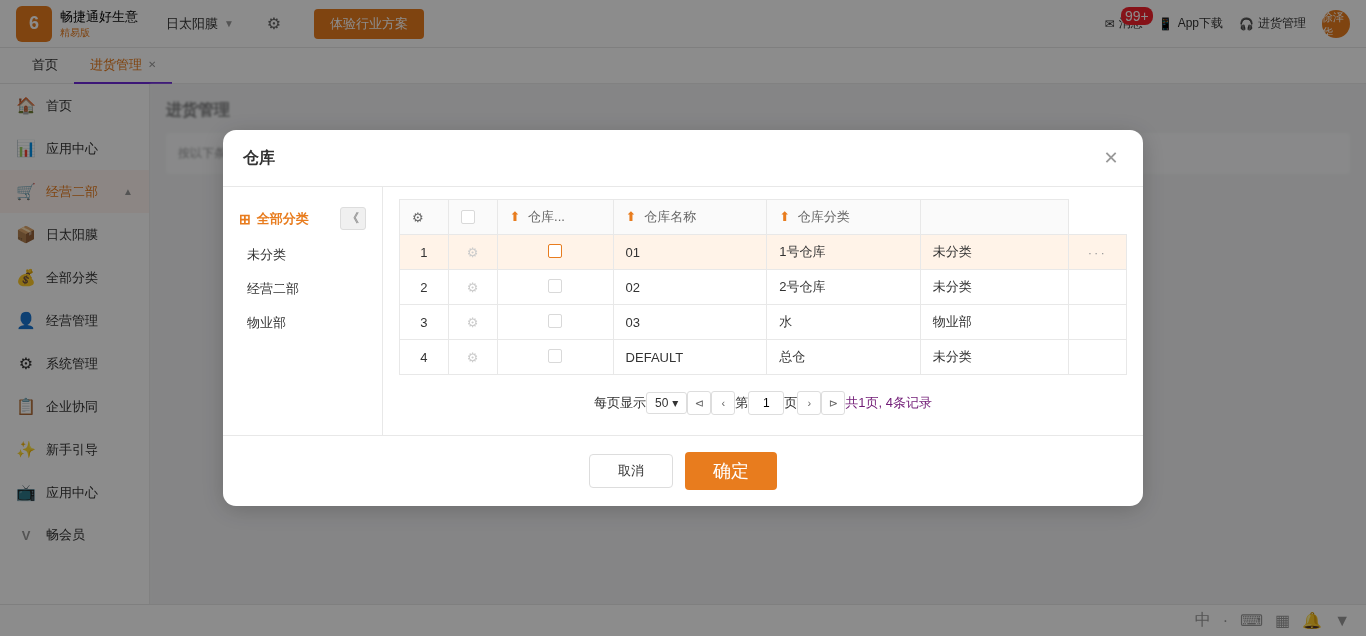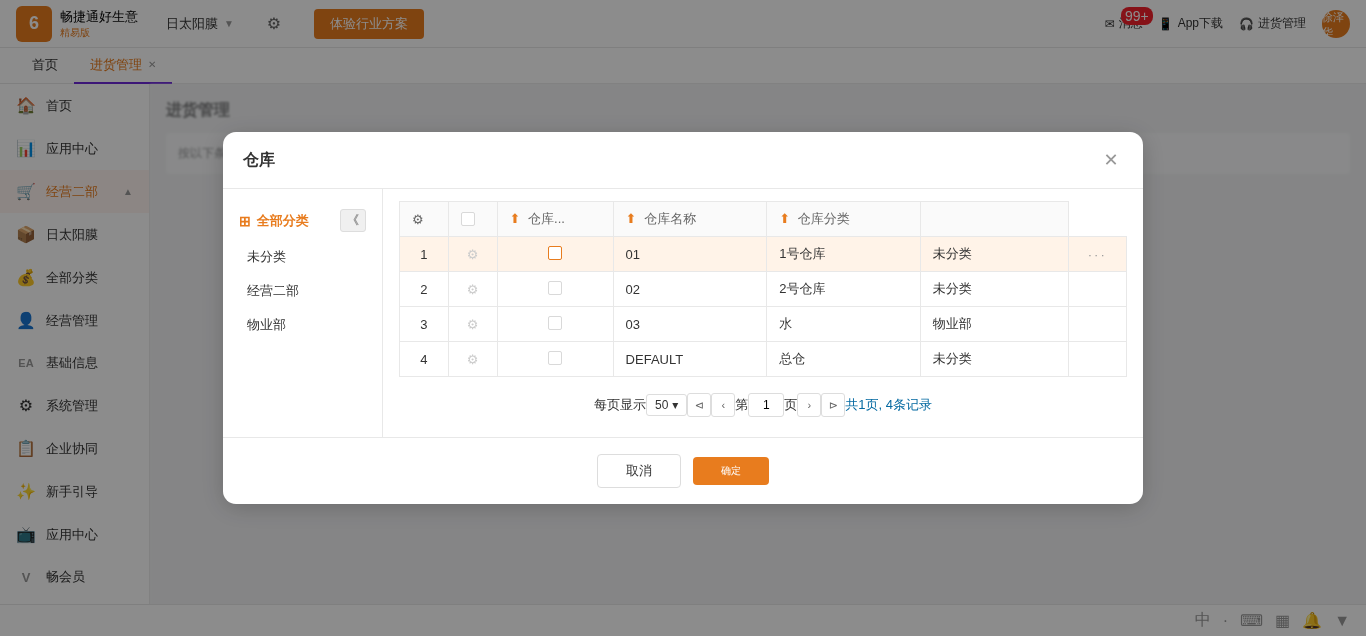--- a/index.html
+++ b/index.html
@@ -315,21 +315,21 @@
       display: flex; align-items: center; justify-content: center;
       border: 1px solid #ddd; border-radius: 3px;
       cursor: pointer; color: #666;
       font-size: 11px;
     }
     .page-input {
       width: 36px; height: 24px;
       border: 1px solid #ddd; border-radius: 3px;
       text-align: center; font-size: 12px;
     }
-    .page-info { color: #0369a1; text-align: right; }
+    .page-info { color: #701a75; text-align: right; }
 
     
     .dialog-footer {
       display: flex; align-items: center; justify-content: center;
       gap: 12px; padding: 16px;
       border-top: 1px solid #e8e8e8;
     }
     .cancel-btn {
       padding: 7px 28px;
       border: 1px solid #ddd;
@@ -338,21 +338,21 @@
       cursor: pointer;
       font-size: 13px; color: #333;
     }
     .confirm-btn {
       padding: 7px 28px;
       border: none;
       border-radius: 4px;
       background: #e87c1e;
       color: white;
       cursor: pointer;
-      font-size: 10px;
+      font-size: 18px;
     }
 
     
     .bottom-bar {
       position: fixed; bottom: 0; left: 0; right: 0;
       height: 32px;
       background: #fff;
       border-top: 1px solid #e8e8e8;
       display: flex; align-items: center; justify-content: flex-end;
       padding: 0 16px;
@@ -436,24 +436,20 @@
       <span class="sidebar-icon">📦</span>
       <span>日太阳膜</span>
     </div>
     <div class="sidebar-item">
       <span class="sidebar-icon">💰</span>
       <span>全部分类</span>
     </div>
     <div class="sidebar-item">
       <span class="sidebar-icon">👤</span>
       <span>经营管理</span>
-    </div>
-    <div class="sidebar-item">
-      <span class="sidebar-icon" style="font-size:11px;font-weight:bold;color:#999;">EA</span>
-      <span>基础信息</span>
     </div>
     <div class="sidebar-item">
       <span class="sidebar-icon">⚙</span>
       <span>系统管理</span>
     </div>
     <div class="sidebar-item">
       <span class="sidebar-icon">📋</span>
       <span>企业协同</span>
     </div>
     <div class="sidebar-item">

